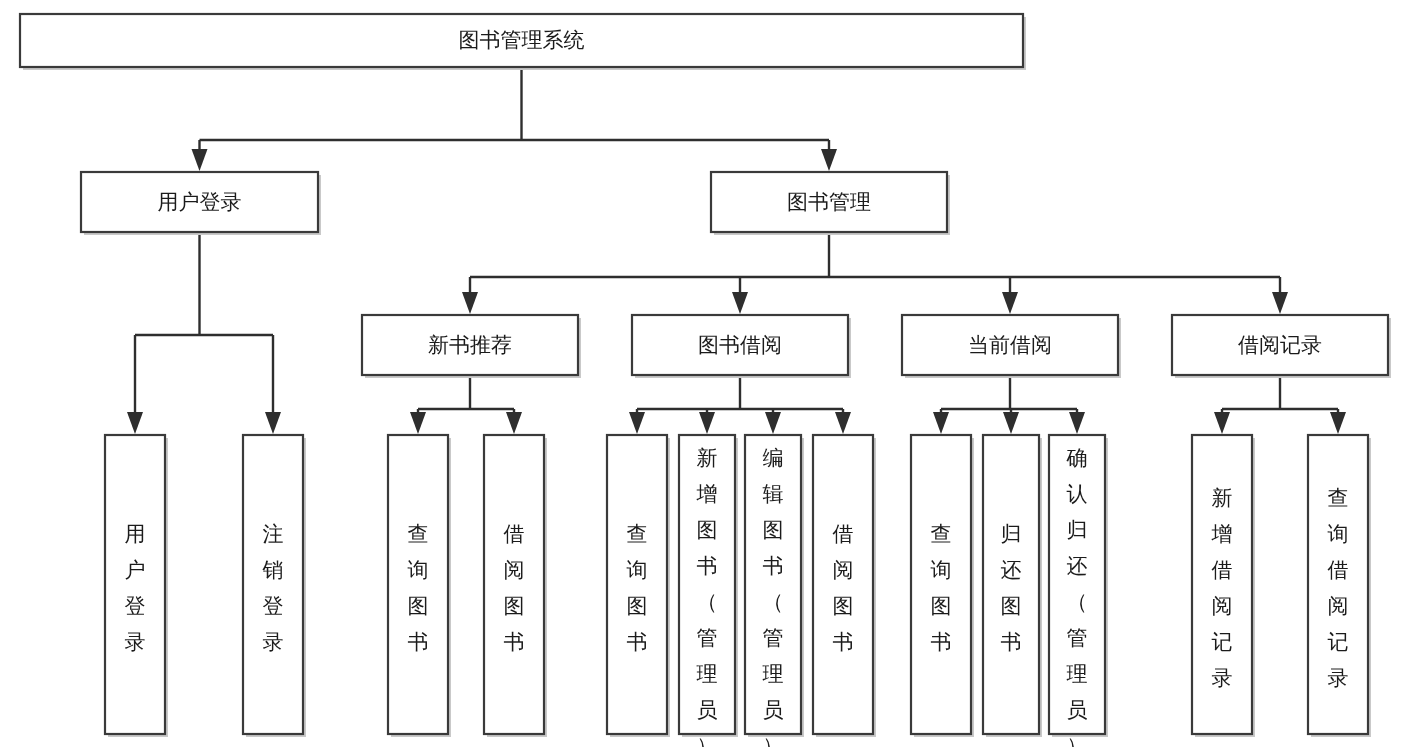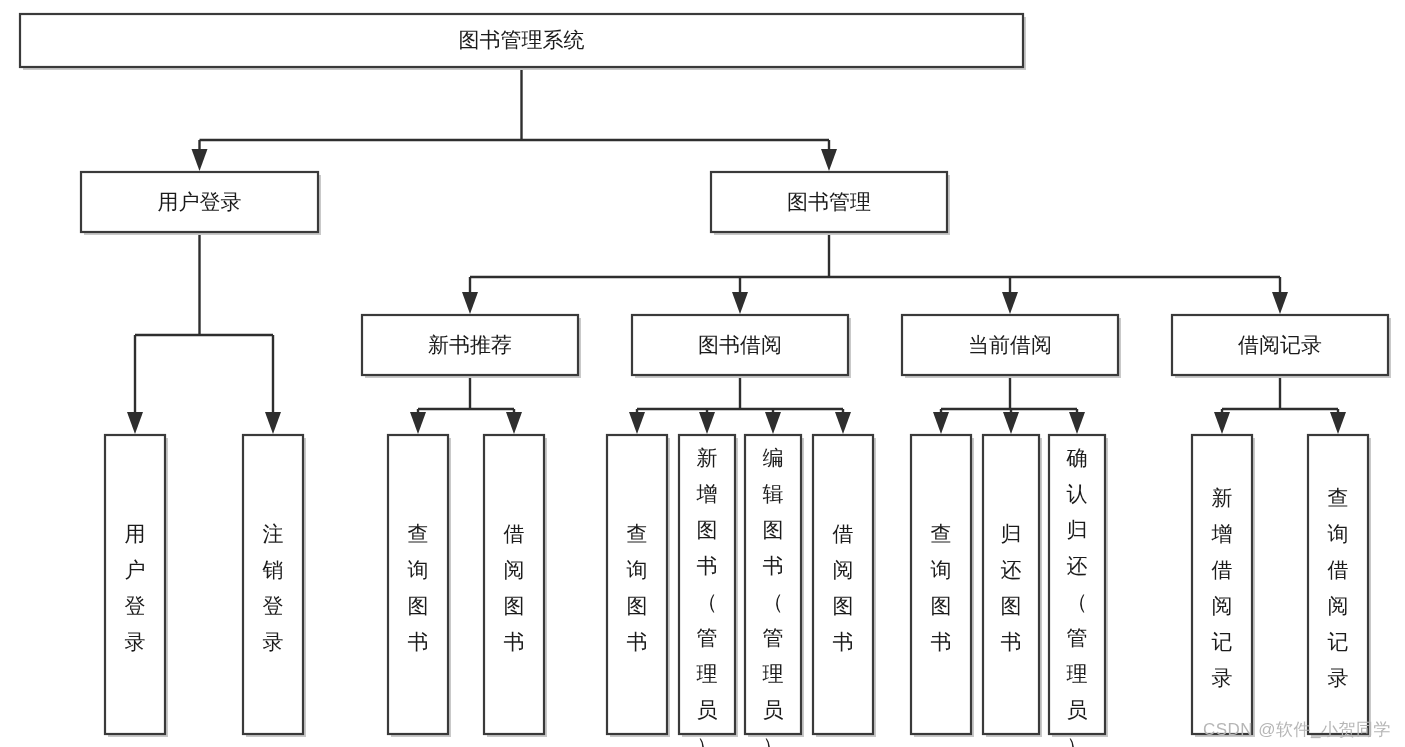--- a/index.html
+++ b/index.html
@@ -227,14 +227,13 @@
           <text x="1222" y="504.58" class="leaf-label"><tspan x="1222" dy="0">新</tspan><tspan x="1222" dy="36">增</tspan><tspan x="1222" dy="36">借</tspan><tspan x="1222" dy="36">阅</tspan><tspan x="1222" dy="36">记</tspan><tspan x="1222" dy="36">录</tspan></text>
         </g>
         <g>
           <rect x="1311" y="438" width="60" height="299" class="node-shadow"></rect>
           <rect x="1308" y="435" width="60" height="299" class="node-box"></rect>
           <text x="1338" y="504.58" class="leaf-label"><tspan x="1338" dy="0">查</tspan><tspan x="1338" dy="36">询</tspan><tspan x="1338" dy="36">借</tspan><tspan x="1338" dy="36">阅</tspan><tspan x="1338" dy="36">记</tspan><tspan x="1338" dy="36">录</tspan></text>
         </g>
       </g>
   </svg>
 
-  <div class="watermark-text">CSDN @软件_小贺同学</div>
 </div>
 
 </body></html>

